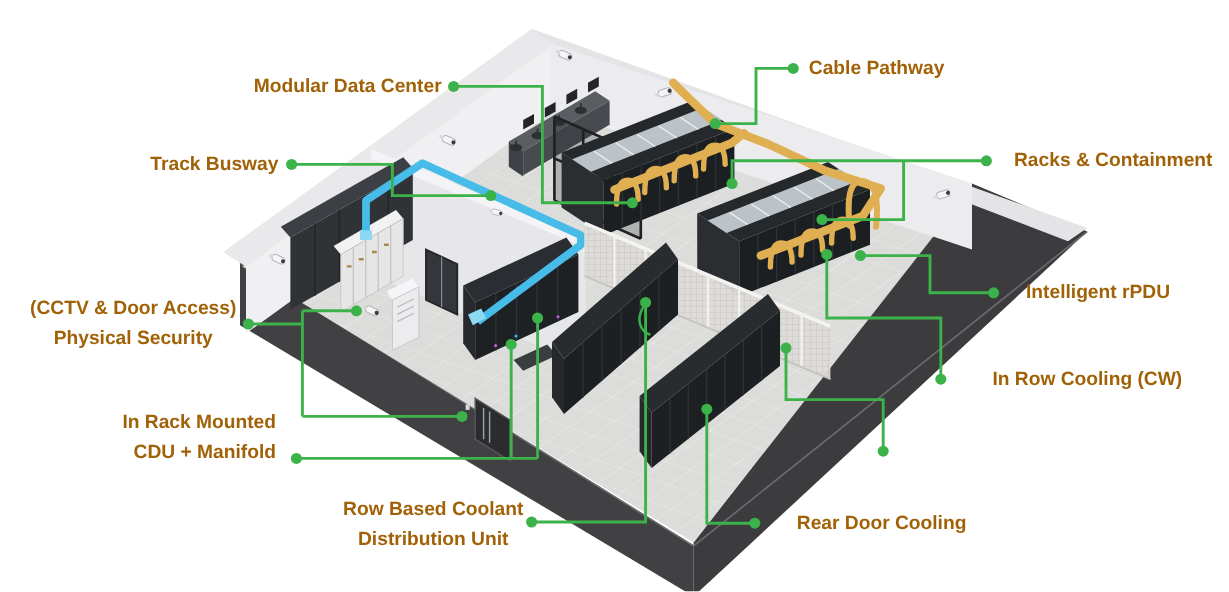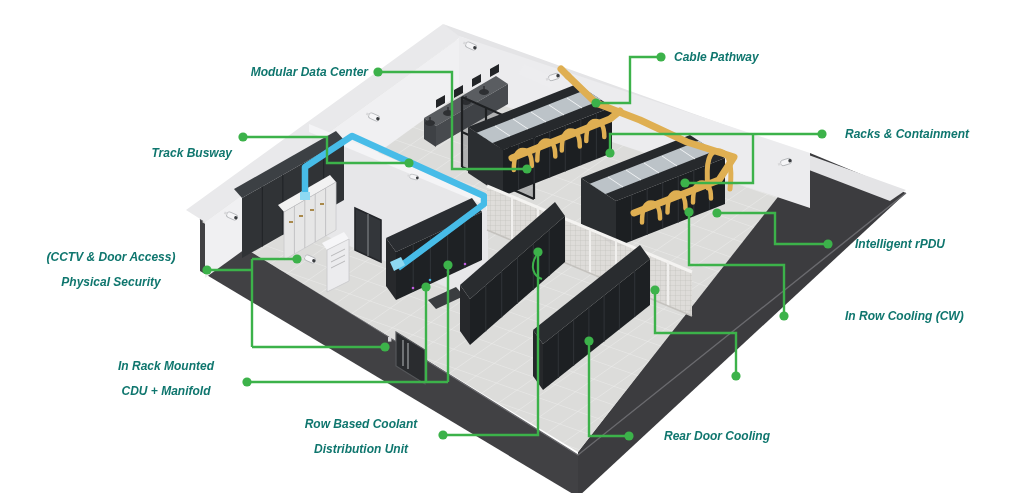--- a/index.html
+++ b/index.html
@@ -1,22 +1,22 @@
 <!DOCTYPE html>
 <html><head>
 <meta charset="utf-8">
 <style>
   html,body{margin:0;padding:0;background:#fff;}
   #stage{position:relative;width:1024px;height:493px;background:#ffffff;overflow:hidden;
          font-family:"Liberation Sans",sans-serif;}
   #scene-svg,#callout-svg{position:absolute;left:0;top:0;}
   #callout-svg{z-index:5;}
   #labels{position:absolute;left:0;top:0;width:100%;height:100%;z-index:6;pointer-events:none;}
-  .callout-label{position:absolute;font-weight:700;font-size:12px;line-height:25px;
-                 color:#0f766e;white-space:nowrap;font-style:italic;}
+  .callout-label{position:absolute;font-weight:700;font-size:16px;line-height:25px;
+                 color:#a16207;white-space:nowrap;}
   .callout-label .lbl-line{text-align:inherit;}
 </style>
 </head>
 <body>
 
 <div id="stage">
 
 <svg id="scene-svg" width="1024" height="493" viewBox="0 0 1024 493">
   <defs>
     <pattern id="tiles" width="22" height="22" patternUnits="userSpaceOnUse" patternTransform="matrix(0.924,0.323,-0.820,0.572,205,224)">
@@ -235,37 +235,37 @@
       <circle cx="629" cy="436" r="4.6" fill="#3CB24A"></circle>
       <circle cx="589" cy="341" r="4.6" fill="#3CB24A"></circle>
     </svg>
 <div id="labels">
       <div class="callout-label" style="top: 72px; right: 656px; text-align: right; transform: translateY(-50%);">
         <div class="lbl-line">Modular Data Center</div>
       </div>
       <div class="callout-label" style="top: 57px; left: 674px; text-align: left; transform: translateY(-50%);">
         <div class="lbl-line">Cable Pathway</div>
       </div>
-      <div class="callout-label" style="top: 153px; right: 792px; text-align: right; transform: translateY(-50%);">
+      <div class="callout-label" style="top: 137px; right: 792px; text-align: right; transform: translateY(-50%);">
         <div class="lbl-line">Track Busway</div>
       </div>
       <div class="callout-label" style="top: 134px; left: 845px; text-align: center; transform: translateY(-50%);">
         <div class="lbl-line">Racks &amp; Containment</div>
       </div>
       <div class="callout-label" style="top: 270px; left: 111px; text-align: center; transform: translate(-50%, -50%);">
         <div class="lbl-line">(CCTV &amp; Door Access)</div>
         <div class="lbl-line">Physical Security</div>
       </div>
       <div class="callout-label" style="top: 244px; left: 842px; text-align: left; transform: translateY(-50%); margin-left: 13px;">
         <div class="lbl-line">Intelligent rPDU</div>
       </div>
-      <div class="callout-label" style="top: 316px; left: 845px; text-align: left; transform: translateY(-50%);">
+      <div class="callout-label" style="top: 316px; left: 827px; text-align: left; transform: translateY(-50%);">
         <div class="lbl-line">In Row Cooling (CW)</div>
       </div>
-      <div class="callout-label" style="top: 379px; left: 166px; text-align: center; transform: translate(-50%, -50%);">
+      <div class="callout-label" style="top: 365px; left: 166px; text-align: right; transform: translate(-50%, -50%);">
         <div class="lbl-line">In Rack Mounted</div>
         <div class="lbl-line">CDU + Manifold</div>
       </div>
       <div class="callout-label" style="top: 437px; left: 361px; text-align: center; transform: translate(-50%, -50%);">
         <div class="lbl-line">Row Based Coolant</div>
         <div class="lbl-line">Distribution Unit</div>
       </div>
       <div class="callout-label" style="top: 436px; left: 664px; text-align: left; transform: translateY(-50%);">
         <div class="lbl-line">Rear Door Cooling</div>
       </div>

